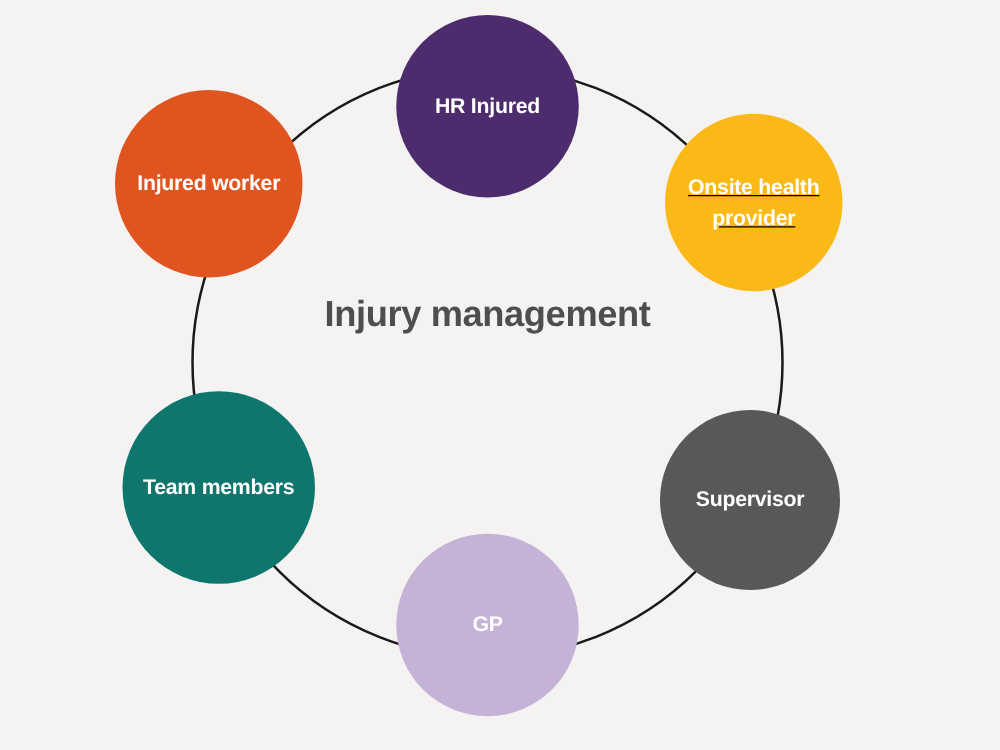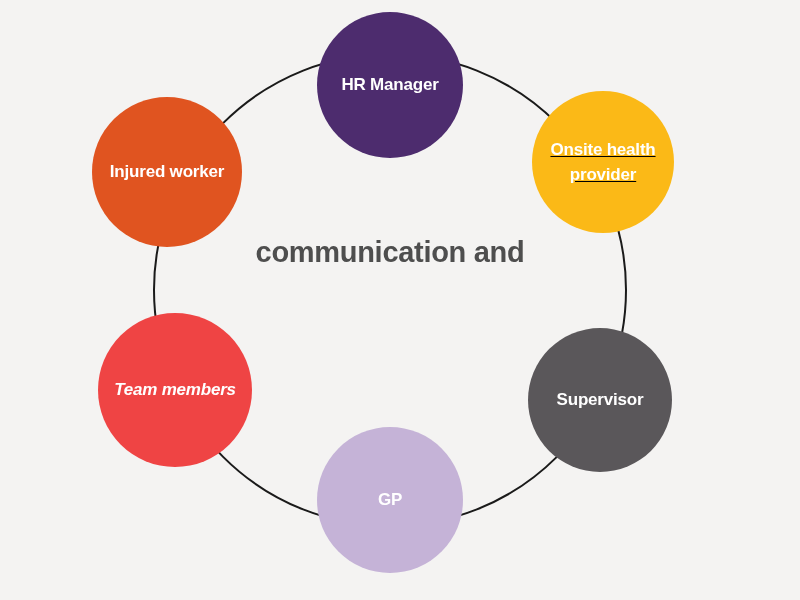--- a/index.html
+++ b/index.html
@@ -38,21 +38,21 @@
     font-size: 17px;
     line-height: 1.5;
     letter-spacing: -0.2px;
   }
   
   .node--hr        { left: 317px; top:  12px; width: 146px; height: 146px; }
   .node--onsite    { left: 532px; top:  91px; width: 142px; height: 142px; text-decoration: underline; }
   .node--supervisor{ left: 528px; top: 328px; width: 144px; height: 144px; }
   .node--gp        { left: 317px; top: 427px; width: 146px; height: 146px; }
   .node--team      { left:  98px; top: 313px; width: 154px; height: 154px; }
-  .node--injured   { left:  92px; top:  97px; width: 150px; height: 150px; }
+  .node--injured   { left:  92px; top:  72px; width: 150px; height: 150px; }
 
   .diagram-title {
     position: absolute;
     left: 190px;
     top: 231px;
     width: 400px;
     text-align: center;
     font-weight: bold;
     font-size: 29px;
     line-height: 43px;
@@ -62,40 +62,40 @@
 </head>
 <body>
 
 <div class="canvas" style="background: rgb(244, 243, 242);">
 
   <svg class="ring-svg" viewBox="0 0 800 600" aria-hidden="true">
     <circle cx="390" cy="290" r="236" fill="none" stroke-width="2" stroke="#1a1a1a"></circle>
   </svg>
 
   <div class="node node--hr" style="background: rgb(77, 44, 110);">
-    <span class="node-label" style="color: rgb(255, 255, 255);">HR Manager</span>
+    <span class="node-label" style="color: rgb(255, 255, 255);">HR Injured</span>
   </div>
 
   <div class="node node--onsite" style="background: rgb(251, 185, 23);">
     <span class="node-label" style="color: rgb(255, 255, 255);">Onsite health provider</span>
   </div>
 
   <div class="node node--supervisor" style="background: rgb(90, 87, 90);">
     <span class="node-label" style="color: rgb(255, 255, 255);">Supervisor</span>
   </div>
 
   <div class="node node--gp" style="background: rgb(197, 179, 215);">
     <span class="node-label" style="color: rgb(255, 255, 255);">GP</span>
   </div>
 
-  <div class="node node--team" style="background: #ef4444; font-style: italic;">
+  <div class="node node--team" style="background: #0f766e;">
     <span class="node-label" style="color: rgb(255, 255, 255);">Team members</span>
   </div>
 
   <div class="node node--injured" style="background: rgb(224, 84, 32);">
     <span class="node-label" style="color: rgb(255, 255, 255);">Injured worker</span>
   </div>
 
   <div class="diagram-title" style="color: rgb(78, 78, 78);">
-    <div>communication and</div>
+    <div>Injury management</div>
   </div>
 
 </div>
 
 </body></html>

